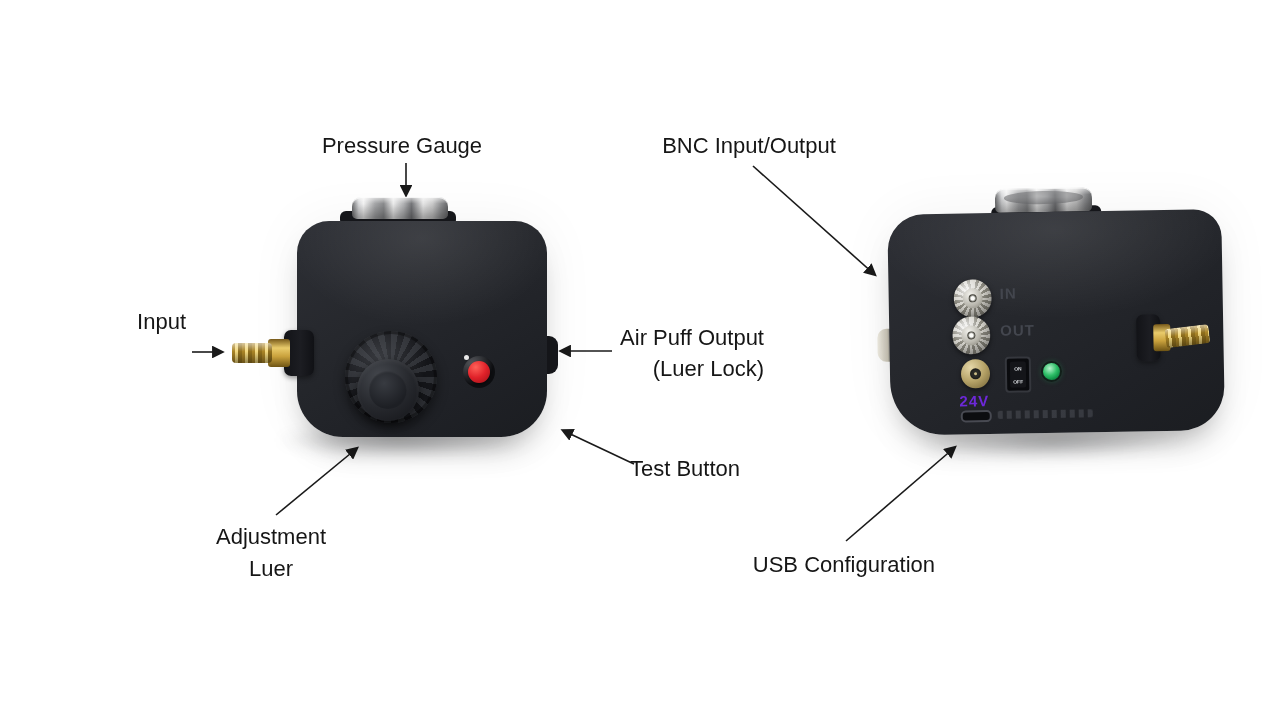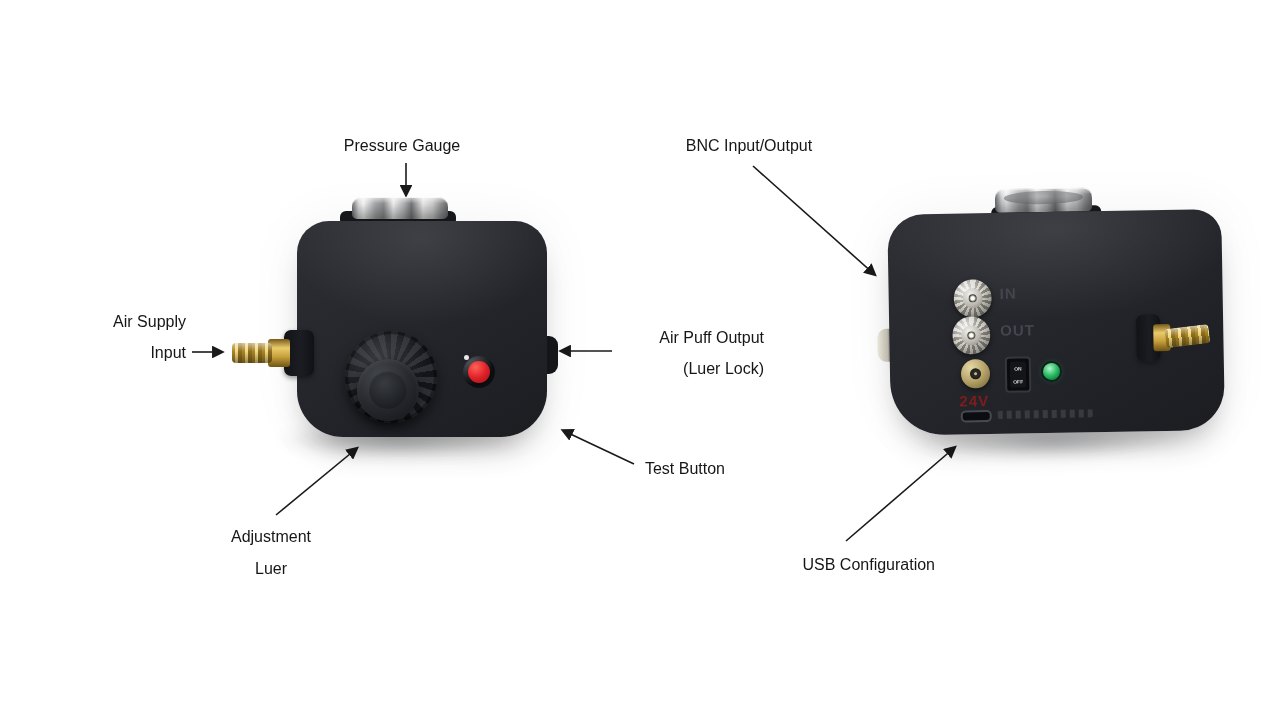--- a/index.html
+++ b/index.html
@@ -1,18 +1,18 @@
 <!DOCTYPE html>
 <html><head>
 <meta charset="utf-8">
 <style>
   html,body{margin:0;padding:0;background:#fff;}
   .scene{position:relative;width:1280px;height:720px;background:#ffffff;overflow:hidden;
          font-family:"Liberation Sans",sans-serif;color:#1a1a1a;}
-  .callout{position:absolute;font-size:16px;line-height:31px;color:#161616;}
+  .callout{position:absolute;font-size:22px;line-height:31px;color:#161616;}
   .center{text-align:center;} .right{text-align:right;}
   svg.arrows{position:absolute;left:0;top:0;width:1280px;height:720px;pointer-events:none;}
 
   
   .device{position:absolute;}
   .dev-shadow{position:absolute;border-radius:50%;
       background:radial-gradient(closest-side,rgba(25,27,33,.30),rgba(25,27,33,0) 78%);
       filter:blur(6px);}
   .body-box{position:absolute;
       background:linear-gradient(150deg,#2d2f35 0%,#26282d 38%,#1f2126 75%,#1b1d21 100%);
@@ -110,21 +110,20 @@
 
   <div class="callout center" style="left:302px;top:130px;width:200px;">
     <div>Pressure Gauge</div>
   </div>
 
   <div class="callout center" style="left:644px;top:130px;width:210px;">
     <div>BNC Input/Output</div>
   </div>
 
   <div class="callout right" style="left:36px;top:306px;width:150px;">
-    <div>Air Supply</div>
     <div>Input</div>
   </div>
 
   <div class="callout right" style="left:592px;top:322px;width:172px;">
     <div>Air Puff Output</div>
     <div>(Luer Lock)</div>
   </div>
 
   <div class="callout center" style="left:620px;top:453px;width:130px;">
     <div>Test Button</div>
@@ -184,21 +183,21 @@
     <div class="panel-text" style="left:130px;top:104px;">IN</div>
 
     <div class="bnc-outer" style="left:82px;top:135px;width:38px;height:38px;"></div>
     <div class="bnc-mid" style="left:91px;top:144px;width:20px;height:20px;"></div>
     <div class="bnc-hole" style="left:97px;top:150px;width:8px;height:8px;"></div>
     <div class="panel-text" style="left:130px;top:141px;">OUT</div>
 
     <div class="jack-outer" style="left:90px;top:178px;width:29px;height:29px;"></div>
     <div class="jack-hole" style="left:99px;top:187px;width:11px;height:11px;"></div>
     <div class="jack-pin" style="left:103px;top:191px;width:3px;height:3px;"></div>
-    <div class="panel-text" style="left:88px;top:211px;color:#7f1d1d;">24V</div>
+    <div class="panel-text" style="left:88px;top:211px;color:#6d28d9;">24V</div>
 
     <div class="switch" style="left:134px;top:176px;width:22px;height:32px;">
       <div class="switch-rocker">
         <span class="switch-label">ON</span>
         <span class="switch-label">OFF</span>
       </div>
     </div>
 
     <div class="led" style="left:172px;top:183px;width:17px;height:17px;"></div>
 

